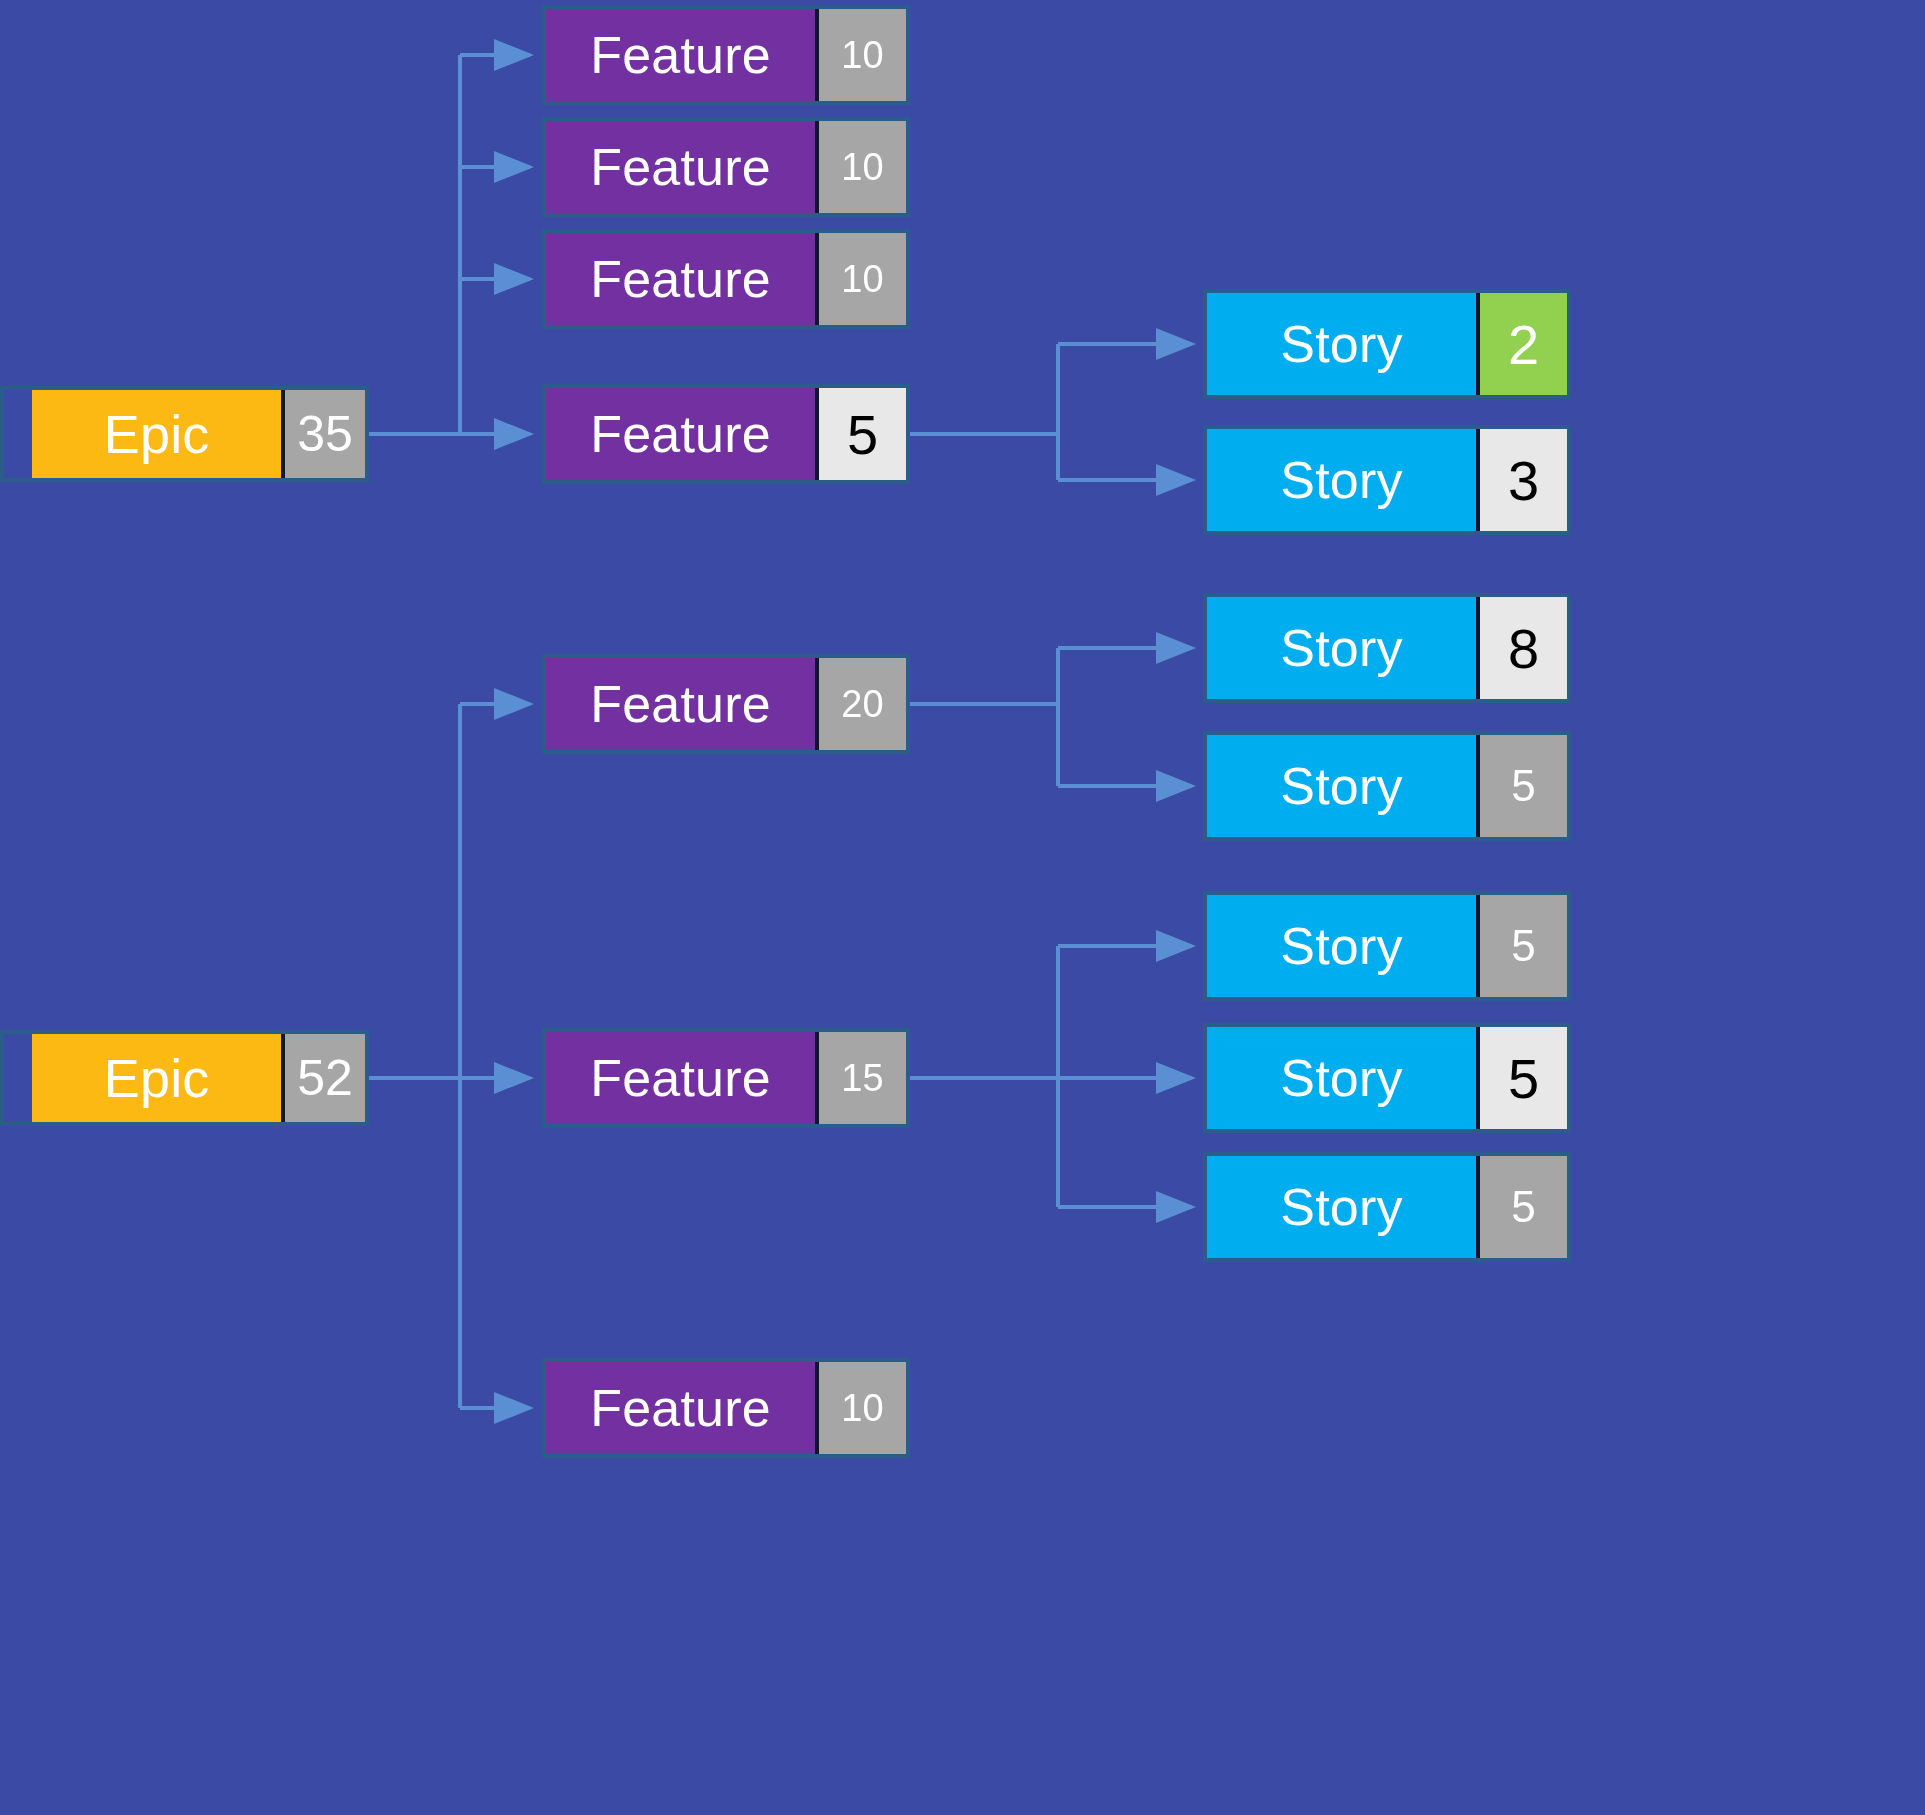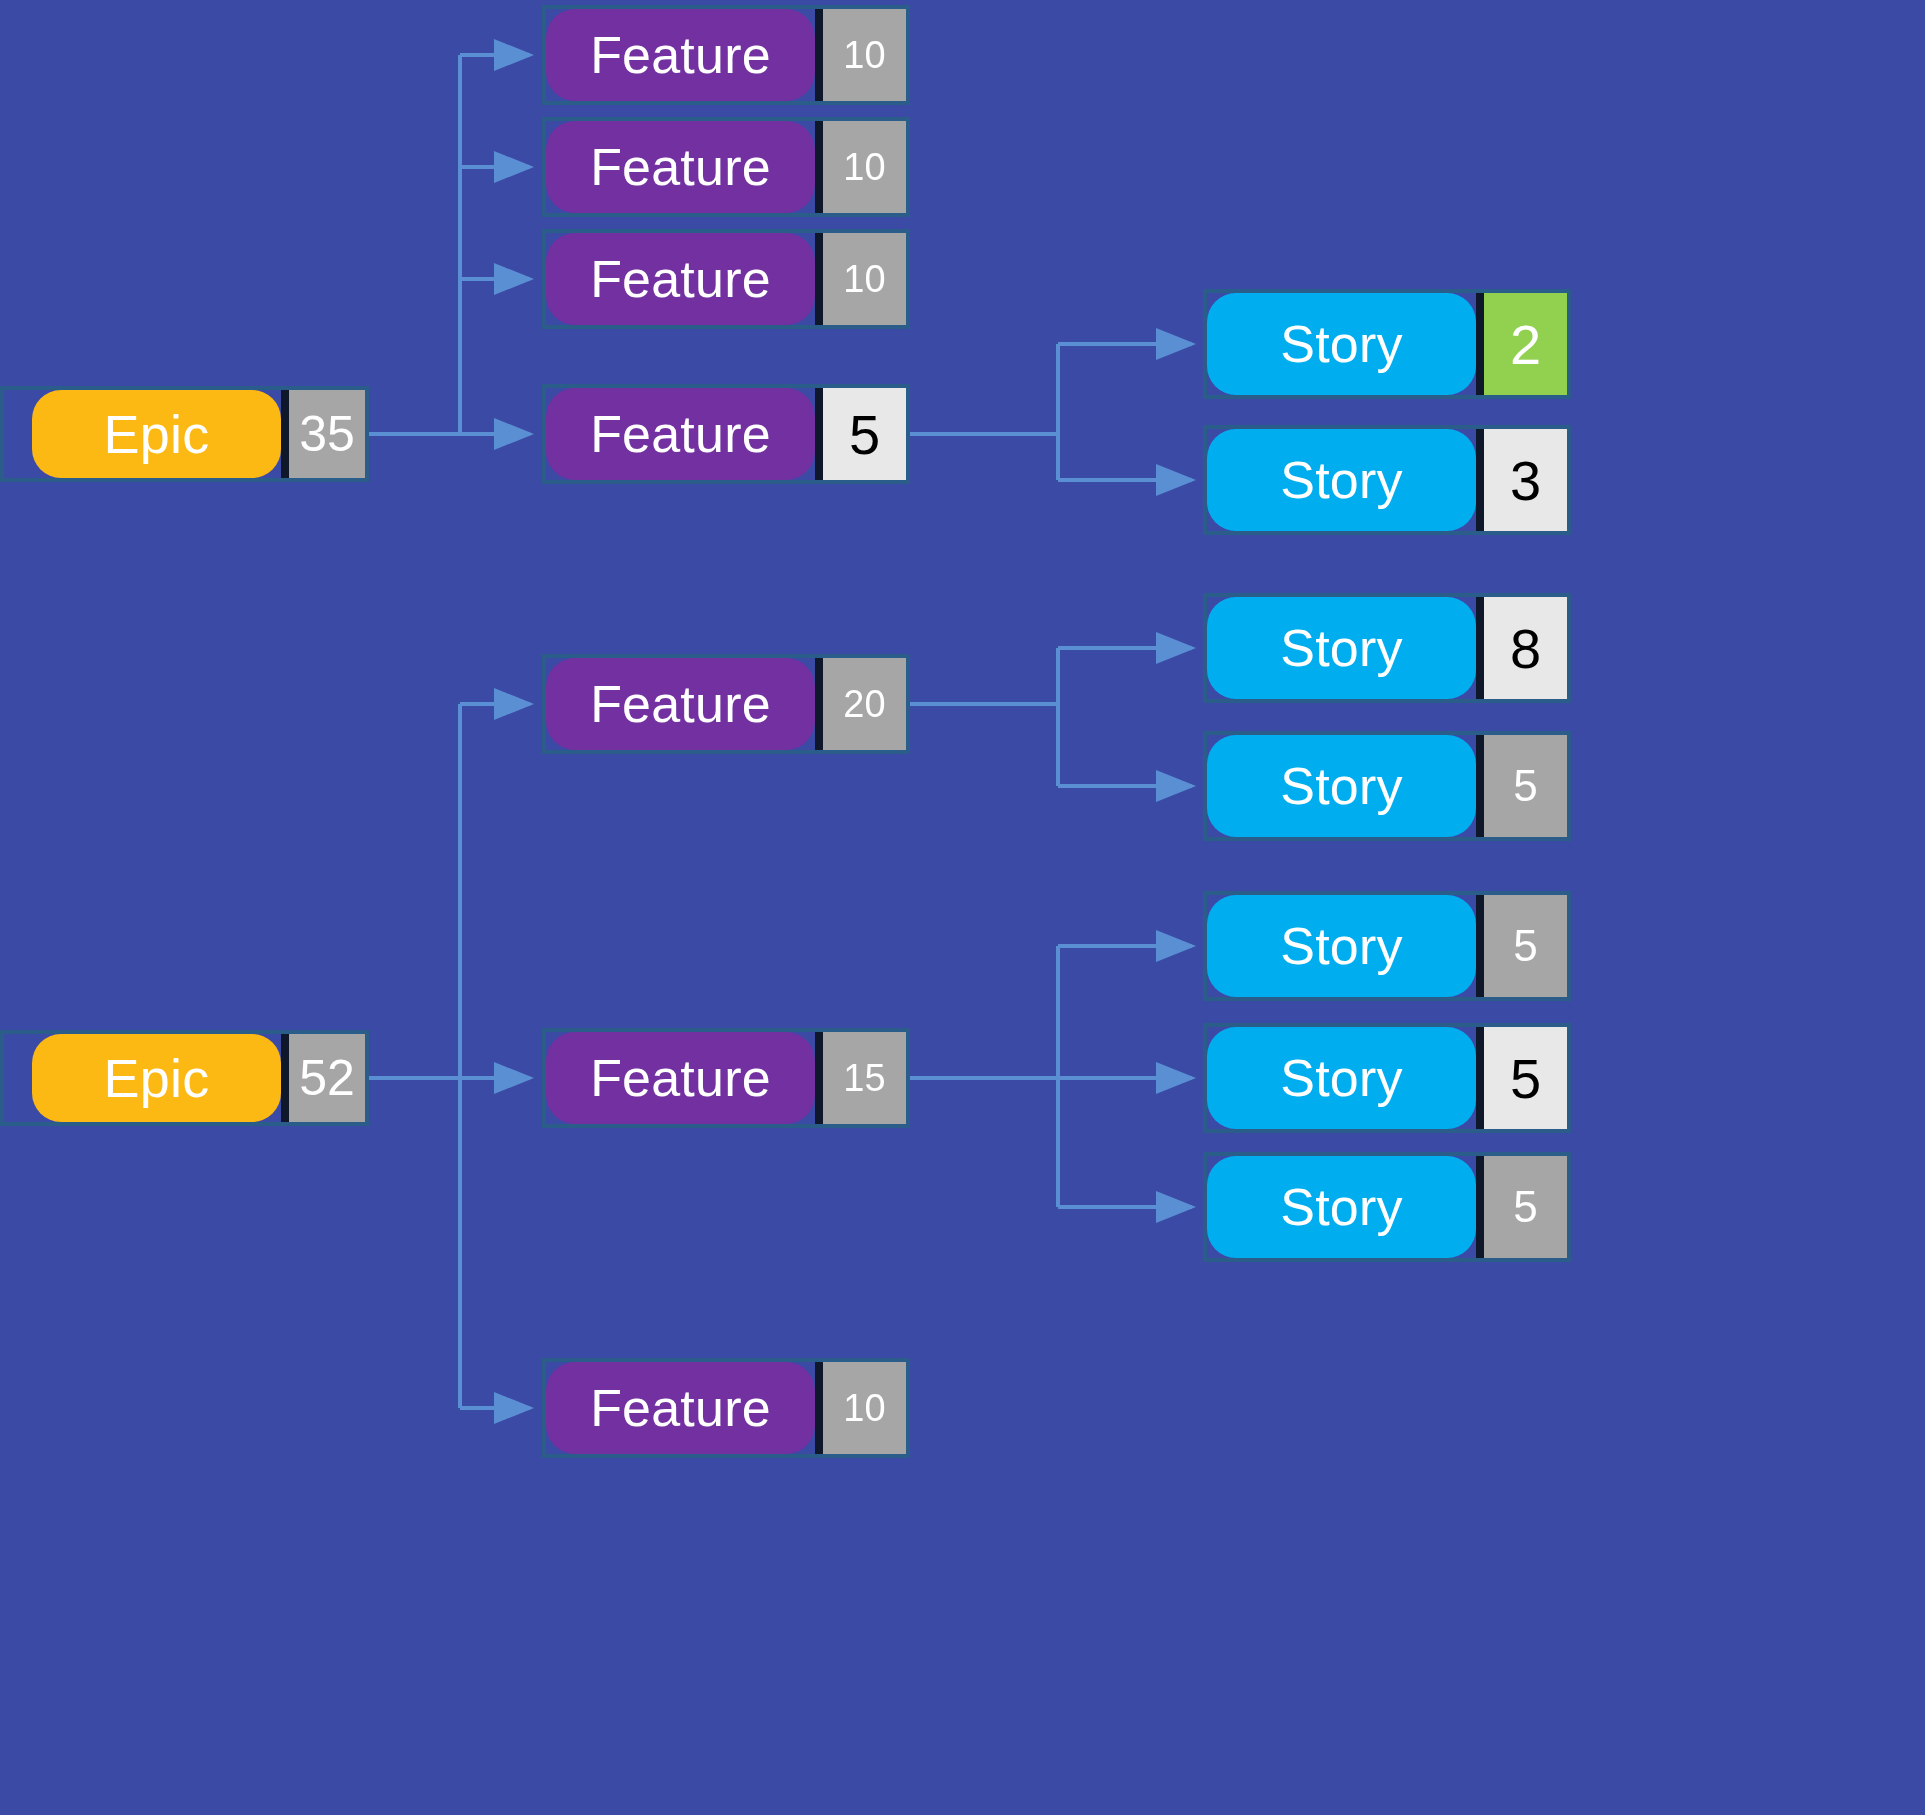--- a/index.html
+++ b/index.html
@@ -33,28 +33,27 @@
   }
   .node .label {
     display: flex;
     align-items: center;
     justify-content: center;
     color: #ffffff;
     font-weight: 400;
     letter-spacing: 0.2px;
     white-space: nowrap;
     box-sizing: border-box;
-    border-radius: 29px;
   }
   .node .badge {
     display: flex;
     align-items: center;
     justify-content: center;
     box-sizing: border-box;
-    border-left: 8px solid #0f172a;
+    border-left: 4px solid #0f172a;
   }
 
   
   .epic { height: 96px; }
   .epic .label {
     background: #fdb913;
     width: 275px;
     font-size: 54px;
     margin-left: 28px;
   }

